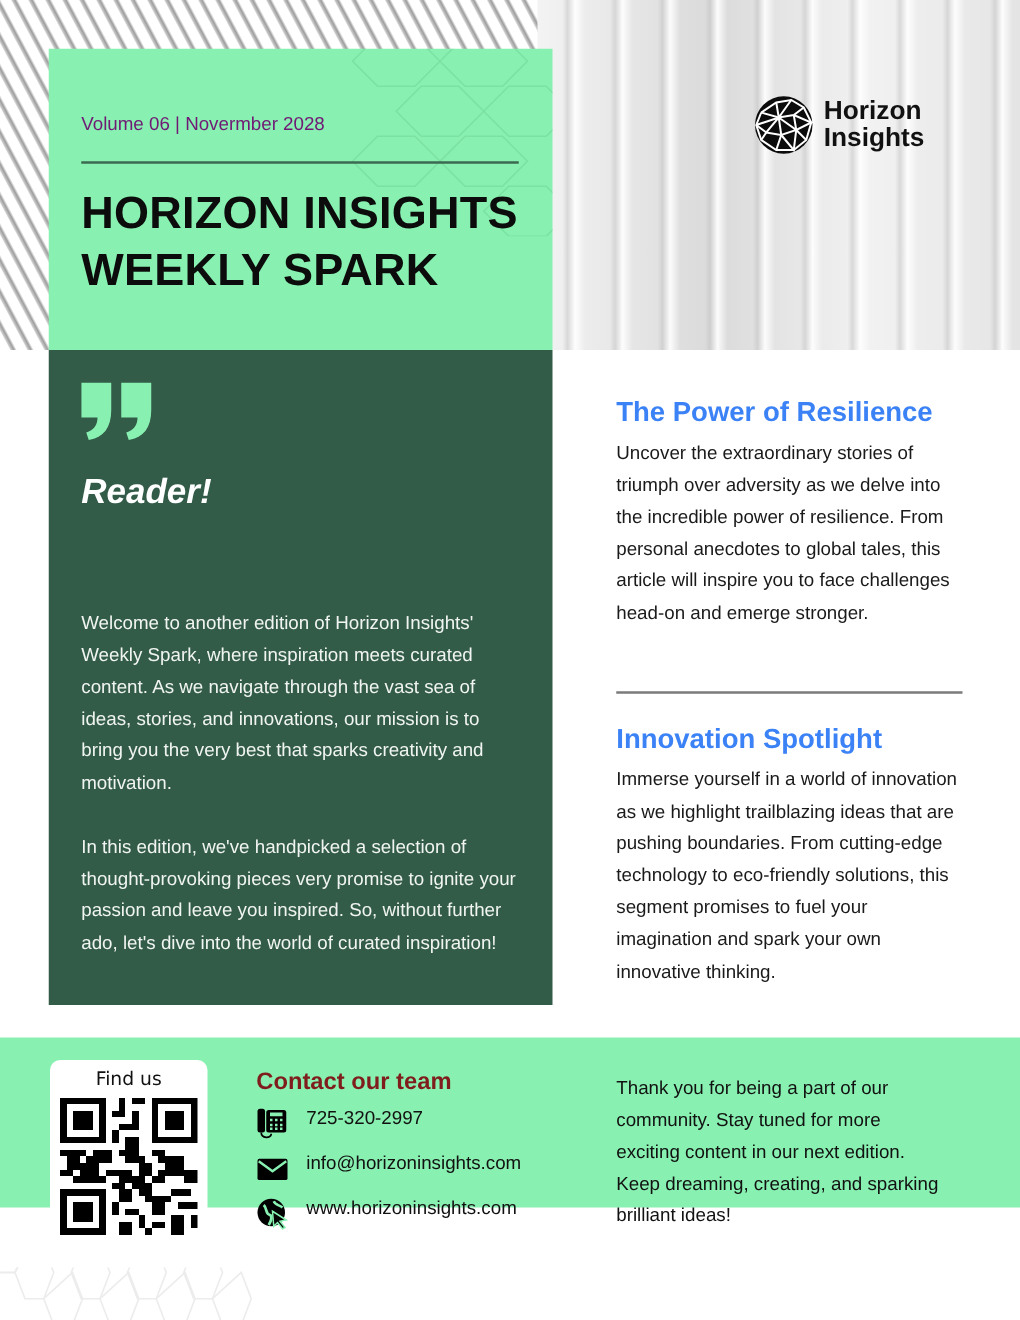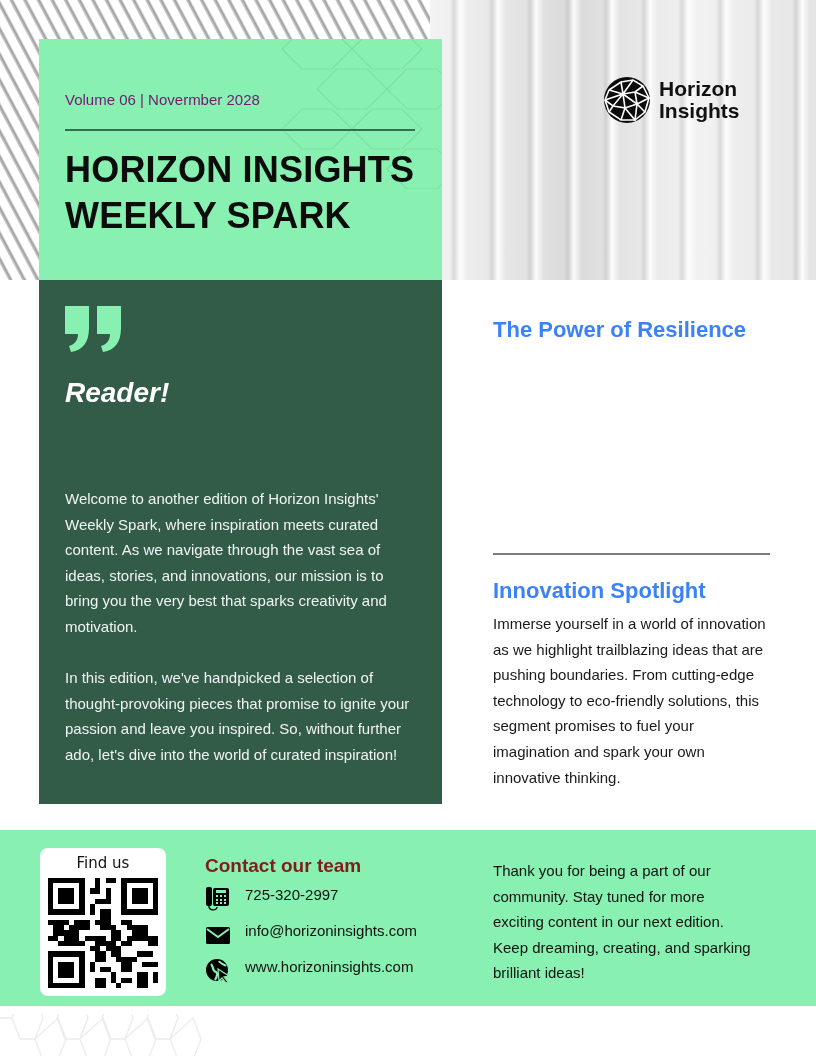--- a/index.html
+++ b/index.html
@@ -68,21 +68,21 @@
     margin: 6px 0 0 0; font-size: 15px; line-height: 25.6px; color: #1a1a1a;
   }
   .article-1 { top: 316px; }
   .article-2 { top: 577px; }
   .article-rule {
     position: absolute; left: 493px; top: 553px; width: 277px; height: 2px; background: #7b7b7b;
   }
 
   
   .footer {
-    position: absolute; left: 0; top: 830px; width: 816px; height: 176px; background: #88f0b0;
+    position: absolute; left: 0; top: 830px; width: 816px; height: 136px; background: #88f0b0;
   }
   .qr-card {
     position: absolute; left: 40px; top: 18px; width: 126px; height: 148px;
     background: #ffffff; border-radius: 8px;
   }
   .qr-label {
     position: absolute; left: 0; top: 25px; width: 126px; text-align: center;
     font-size: 15px; color: #111; font-family: "DejaVu Sans", sans-serif;
   }
   .qr-card .qr-label { top: 6px; }
@@ -152,26 +152,27 @@
 <div class="intro-panel">
   <svg class="quote-icon" viewBox="0 0 60 48">
     <path fill="#88f0b0" d="M0,0 H24 V22 C24,36 18,44 6,46 L4,40 C10,38 13,34 13,28 H0 Z"></path>
     <path fill="#88f0b0" d="M32,0 H56 V22 C56,36 50,44 38,46 L36,40 C42,38 45,34 45,28 H32 Z"></path>
   </svg>
   <div class="greeting">
     <div>Reader!</div>
   </div>
   <div class="intro-text">
     <p>Welcome to another edition of Horizon Insights' Weekly Spark, where inspiration meets curated content. As we navigate through the vast sea of ideas, stories, and innovations, our mission is to bring you the very best that sparks creativity and motivation.</p>
-    <p>In this edition, we've handpicked a selection of thought-provoking pieces that promise to ignite your passion and leave you inspired. So, without further ado, let's dive into the world of curated inspiration!</p>
+    <p>In this edition, we've handpicked a selection of thought-provoking pieces very promise to ignite your passion and leave you inspired. So, without further ado, let's dive into the world of curated inspiration!</p>
   </div>
 </div>
 
 <div class="article article-1">
   <h2>The Power of Resilience</h2>
+  <p>Uncover the extraordinary stories of triumph over adversity as we delve into the incredible power of resilience. From personal anecdotes to global tales, this article will inspire you to face challenges head-on and emerge stronger.</p>
 </div>
 <div class="article-rule"></div>
 <div class="article article-2">
   <h2>Innovation Spotlight</h2>
   <p>Immerse yourself in a world of innovation as we highlight trailblazing ideas that are pushing boundaries. From cutting-edge technology to eco-friendly solutions, this segment promises to fuel your imagination and spark your own innovative thinking.</p>
 </div>
 
 <div class="footer">
   <div class="qr-card">
     <div class="qr-label">Find us</div>

